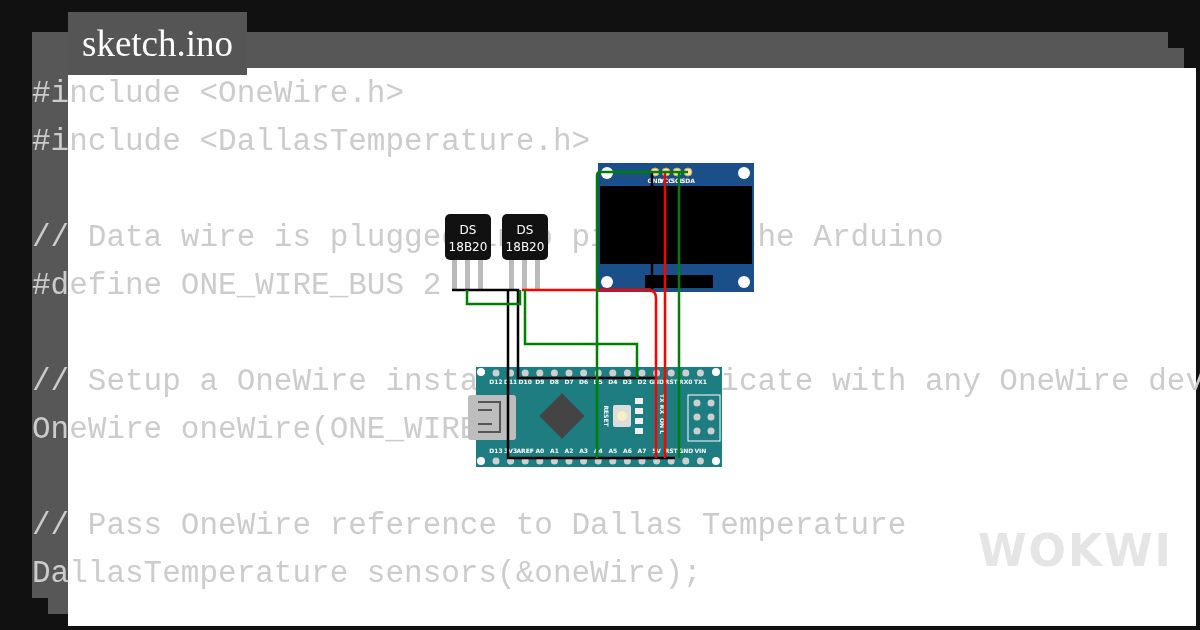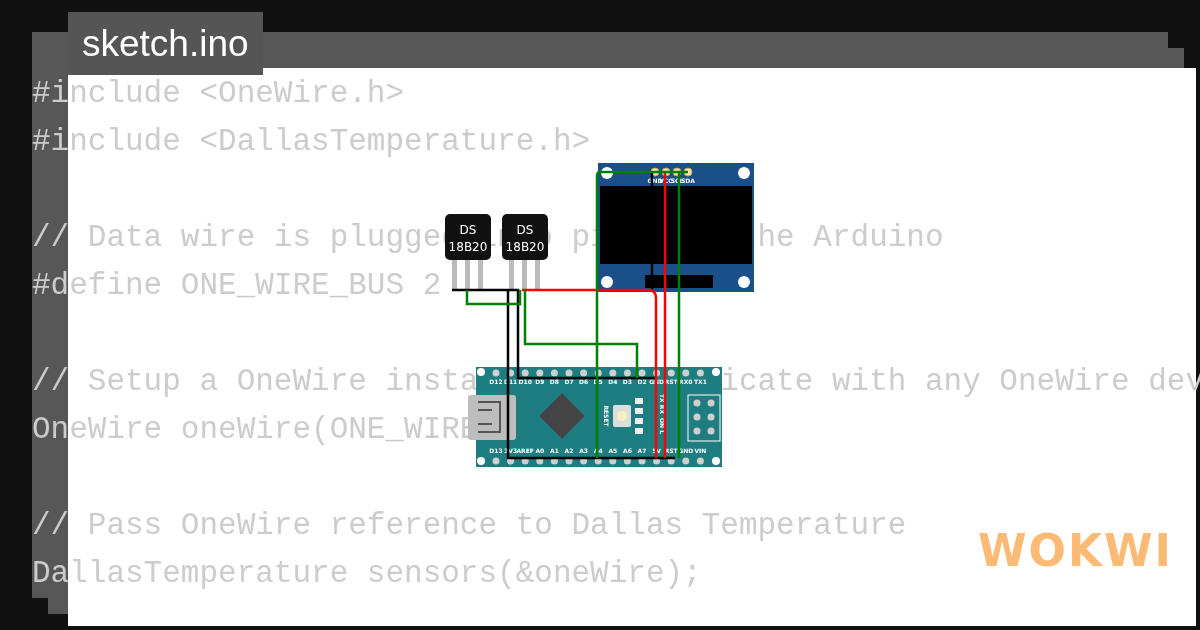--- a/index.html
+++ b/index.html
@@ -1,26 +1,26 @@
 <!DOCTYPE html>
 <html><head>
   <meta charset="utf-8">
   <style>
     * { box-sizing: border-box; margin: 0; padding: 0; }
     html, body { width: 1200px; height: 630px; background: #111111; overflow: hidden; }
     body { position: relative; font-family: "DejaVu Sans", sans-serif; }
     .shadow { position: absolute; left: 48px; top: 48px; width: 1136px; height: 566px; background: #575757; }
     .card { position: absolute; left: 32px; top: 32px; width: 1136px; height: 566px; background: #575757; }
     .card-inner { position: absolute; left: 36px; top: 36px; width: 1128px; height: 558px; background: #ffffff; overflow: hidden; }
-    .title-tab { position: absolute; left: 68px; top: 12px; height: 63px; padding: 0 14px; background: #555555; color: #ffffff; font-family: Liberation Sans, sans-serif; font-size: 37px; line-height: 63px; }
+    .title-tab { position: absolute; left: 68px; top: 12px; height: 63px; padding: 0 14px; background: #555555; color: #ffffff; font-family: Liberation Serif, serif; font-size: 37px; line-height: 63px; }
     .code { position: absolute; left: 32px; top: 70px; width: 1100px; font-family: Liberation Mono, monospace; font-size: 31px; line-height: 48px; color: #cccccc; white-space: pre; }
     .code .line { height: 48px; }
     .circuit { position: absolute; left: 0; top: 0; width: 1200px; height: 630px; pointer-events: none; }
     .circuit * { pointer-events: auto; }
-    .logo { position: absolute; left: 978px; top: 525px; font-family: "DejaVu Sans", sans-serif; font-size: 44px; font-weight: bold; color: #fdba74; letter-spacing: 2px; }
+    .logo { position: absolute; left: 978px; top: 525px; font-family: "DejaVu Sans", sans-serif; font-size: 44px; font-weight: bold; color: #e5e5e5; letter-spacing: 2px; }
     .pcb-label { font-family: "DejaVu Sans", sans-serif; font-size: 6px; fill: #ffffff; font-weight: bold; }
     .ds-label { font-family: "DejaVu Sans", sans-serif; font-size: 12px; fill: #ffffff; }
   </style>
 </head>
 <body>
 
 <div class="shadow"></div>
 <div class="card">
   <div class="card-inner"></div>
 </div>

